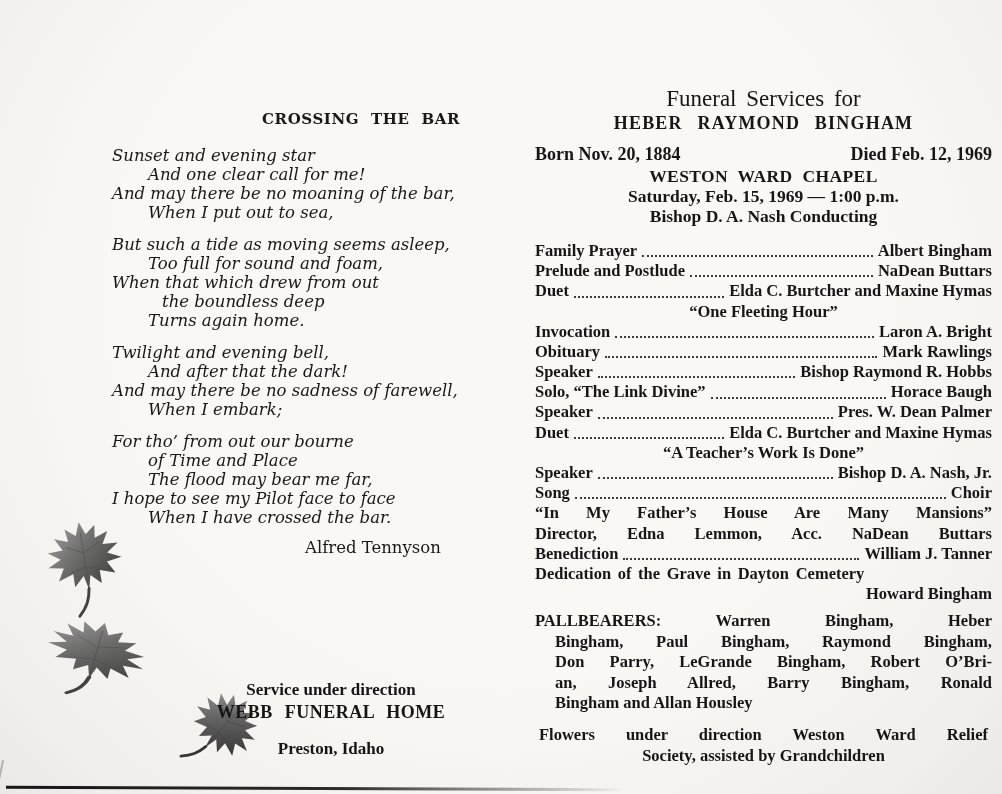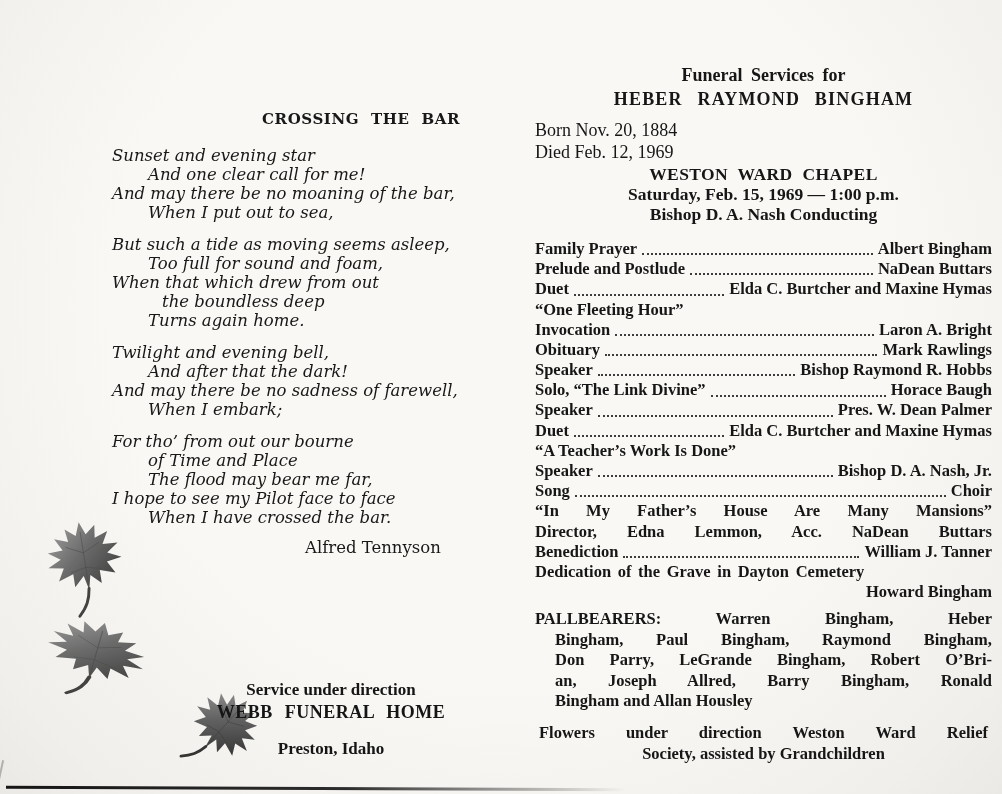--- a/index.html
+++ b/index.html
@@ -34,31 +34,31 @@
   .svc1{font-size:17px;}
   .svc2{font-size:18px;letter-spacing:.5px;word-spacing:7px;}
   .svc3{font-size:17px;margin-top:15px;}
   
   .leaf{position:absolute;opacity:.88;}
   .leaf1{left:44px;top:520px;width:84px;height:98px;transform:rotate(-9deg);}
   .leaf2{left:38px;top:620px;width:112px;height:82px;transform:rotate(16deg);}
   .leaf3{left:180px;top:688px;width:76px;height:90px;transform:rotate(42deg);opacity:.95;}
   
   .right{position:absolute;left:535px;top:0;width:457px;color:#161616;}
-  .r-title{margin-top:64px;text-align:center;font-weight:bold;font-size:18px;line-height:22px;word-spacing:4px;}
+  .r-title{margin-top:88px;text-align:center;font-weight:normal;font-size:23px;line-height:22px;word-spacing:4px;}
   .r-name{margin-top:2px;text-align:center;font-weight:bold;font-size:18px;line-height:22px;letter-spacing:1.2px;word-spacing:9px;}
-  .r-dates{display:flex;justify-content:space-between;margin-top:9px;font-weight:normal;font-size:18px;line-height:22px;flex-direction:column;}
+  .r-dates{display:flex;justify-content:space-between;margin-top:9px;font-weight:bold;font-size:18px;line-height:22px;}
   .r-chapel{margin-top:1px;text-align:center;font-weight:bold;font-size:17.5px;line-height:20px;}
   .r-venue{word-spacing:5px;letter-spacing:.4px;}
   .program{margin-top:15px;font-weight:bold;font-size:16.5px;line-height:20.2px;}
   .prow{display:flex;align-items:flex-end;height:20.2px;}
   .plab,.pnm{white-space:nowrap;}
   .dots{flex:1 1 auto;min-width:12px;border-bottom:2.2px dotted #3c3c3c;margin:0 5px 4px 5px;}
   .trow{display:block;height:20.2px;}
-  .tcenter{text-align:left;}
+  .tcenter{text-align:center;}
   .tright{text-align:right;}
   .tjust{text-align:justify;text-align-last:justify;}
   .tleft{word-spacing:2.5px;}
   .pall{margin-top:7px;font-weight:bold;font-size:16.5px;line-height:20.5px;}
   .pall .pline{padding-left:20px;text-align:justify;text-align-last:justify;}
   .pall .pline.first{padding-left:0;}
   .pall .pline.last{text-align-last:left;}
   .flowers{margin-top:10px;font-weight:bold;font-size:16.5px;line-height:21px;}
   .fl1{text-align:justify;text-align-last:justify;padding:0 4px;}
   .fl2{text-align:center;}

